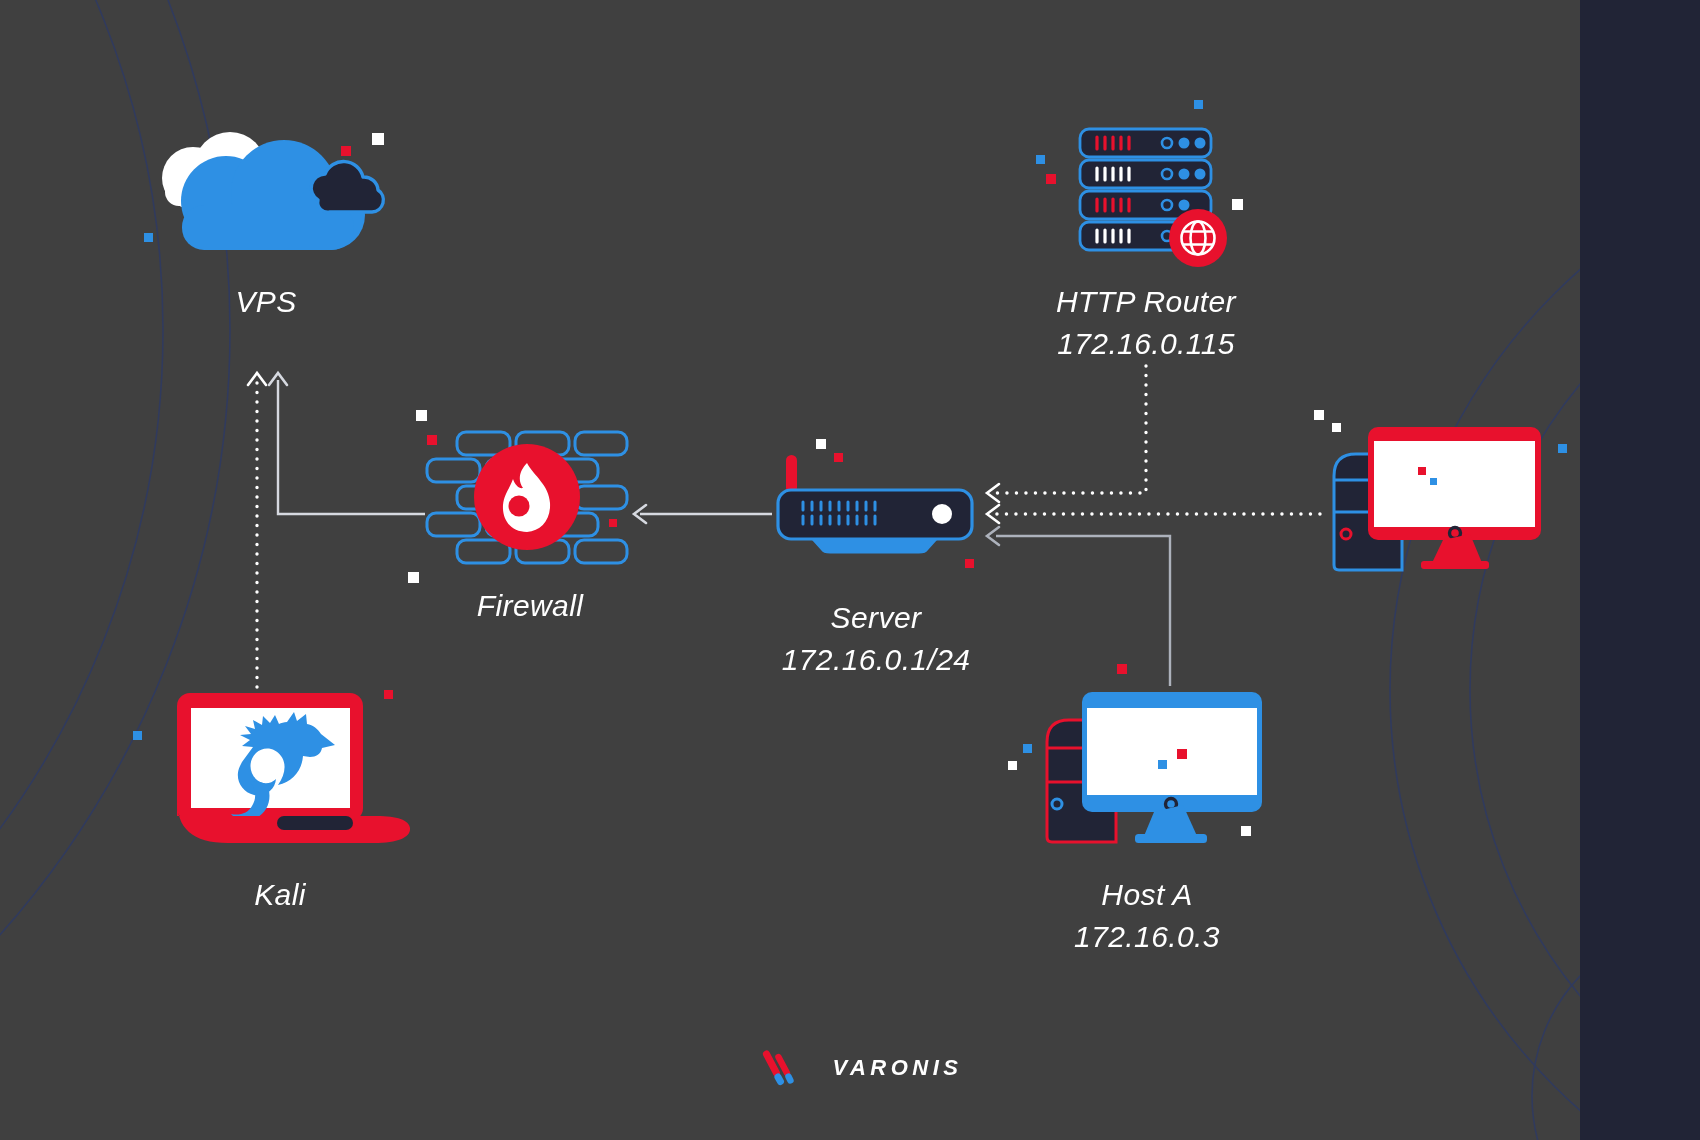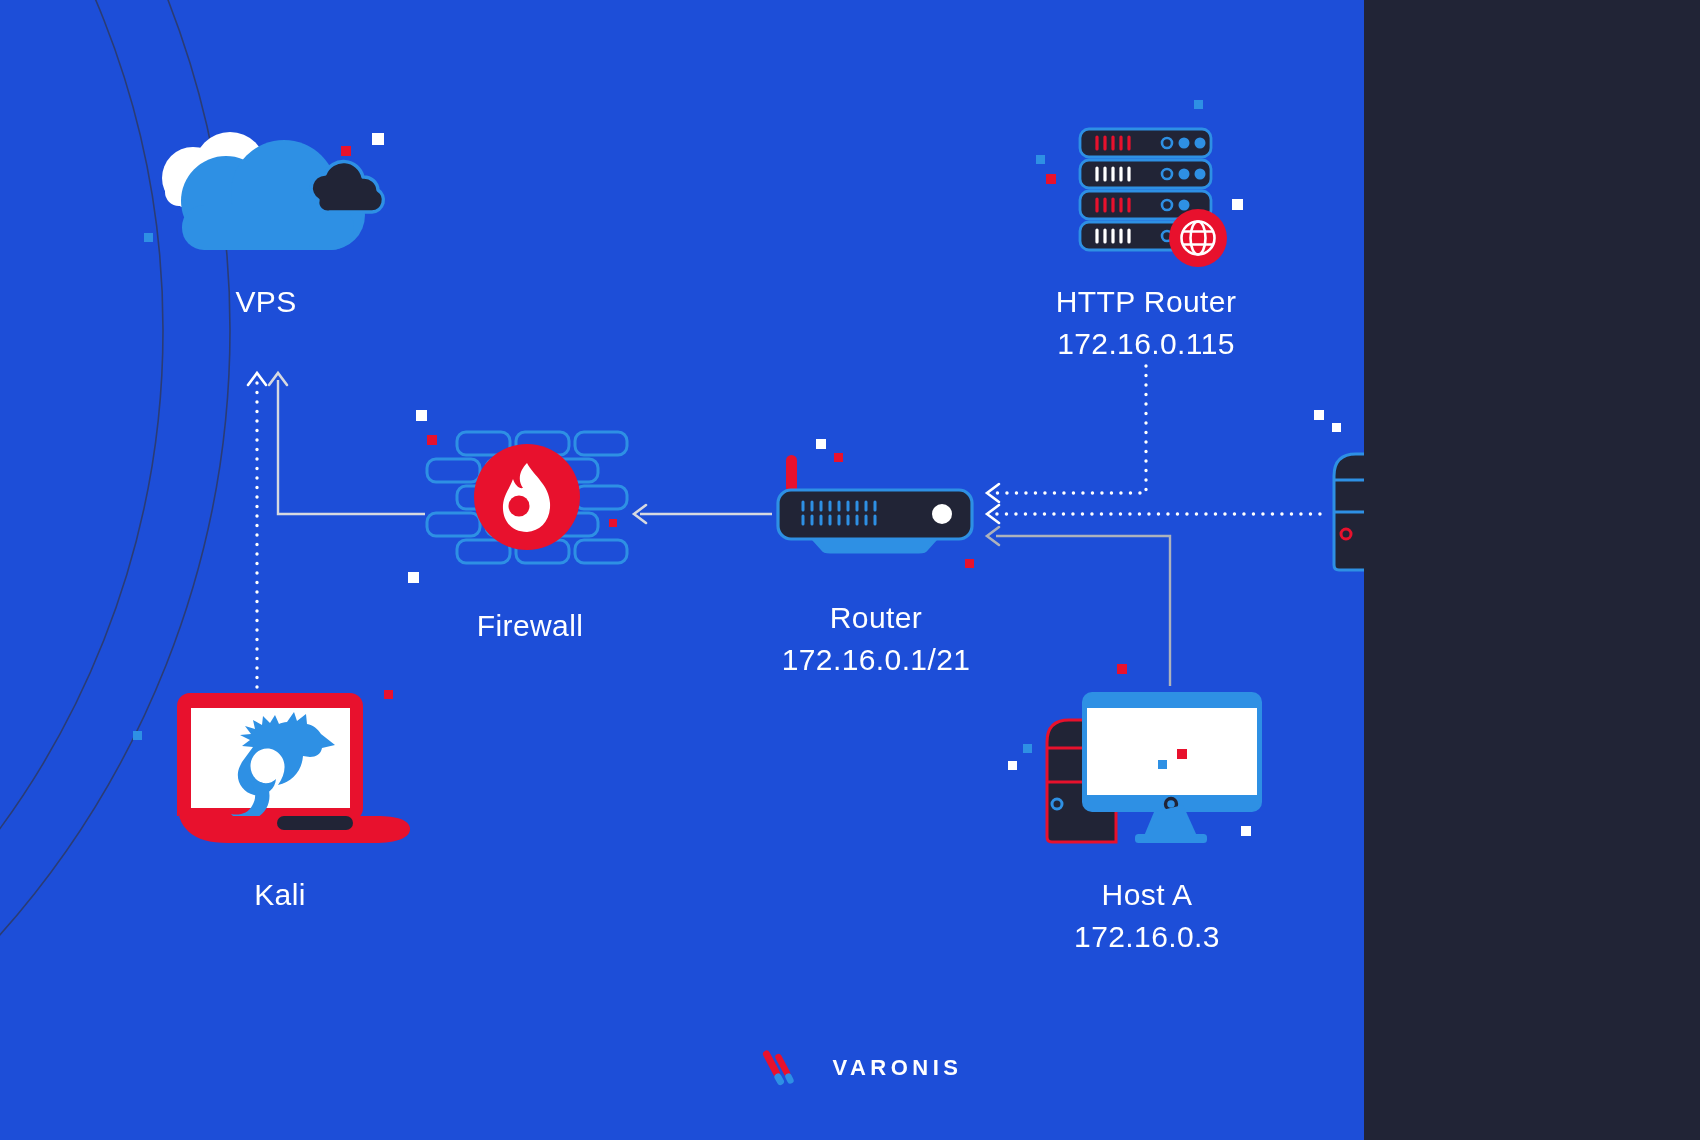--- a/index.html
+++ b/index.html
@@ -1,18 +1,18 @@
 <!DOCTYPE html>
 <html><head>
 <meta charset="utf-8">
 <style>
   html,body{margin:0;padding:0;background:#212436;}
   .canvas{
-    position:relative;width:1364px;height:1140px;overflow:hidden;
-    background:#1d4ed8;font-family:"Liberation Sans", sans-serif;
+    position:relative;width:1580px;height:1140px;overflow:hidden;
+    background:#404040;font-family:"Liberation Sans", sans-serif;font-style:italic;
   }
   .layer{position:absolute;left:0;top:0;}
   .node-label{
     position:absolute;transform:translateX(-50%);text-align:center;
     color:#ffffff;font-size:30px;line-height:42px;font-weight:500;
     letter-spacing:.4px;white-space:nowrap;
   }
   .footer-logo{
     position:absolute;left:860px;top:1050px;transform:translateX(-50%);
     display:flex;align-items:center;gap:10px;
@@ -241,27 +241,27 @@
 
   <div class="node-label" style="left:266px;top:281px">
     <div>VPS</div>
   </div>
 
   <div class="node-label" style="left:1146px;top:281px">
     <div>HTTP Router</div>
     <div>172.16.0.115</div>
   </div>
 
-  <div class="node-label" style="left:530px;top:605px">
+  <div class="node-label" style="left:530px;top:585px">
     <div>Firewall</div>
   </div>
 
   <div class="node-label" style="left:876px;top:597px">
-    <div>Router</div>
-    <div>172.16.0.1/21</div>
+    <div>Server</div>
+    <div>172.16.0.1/24</div>
   </div>
 
 
   <div class="node-label" style="left:280px;top:874px">
     <div>Kali</div>
   </div>
 
   <div class="node-label" style="left:1147px;top:874px">
     <div>Host A</div>
     <div>172.16.0.3</div>

